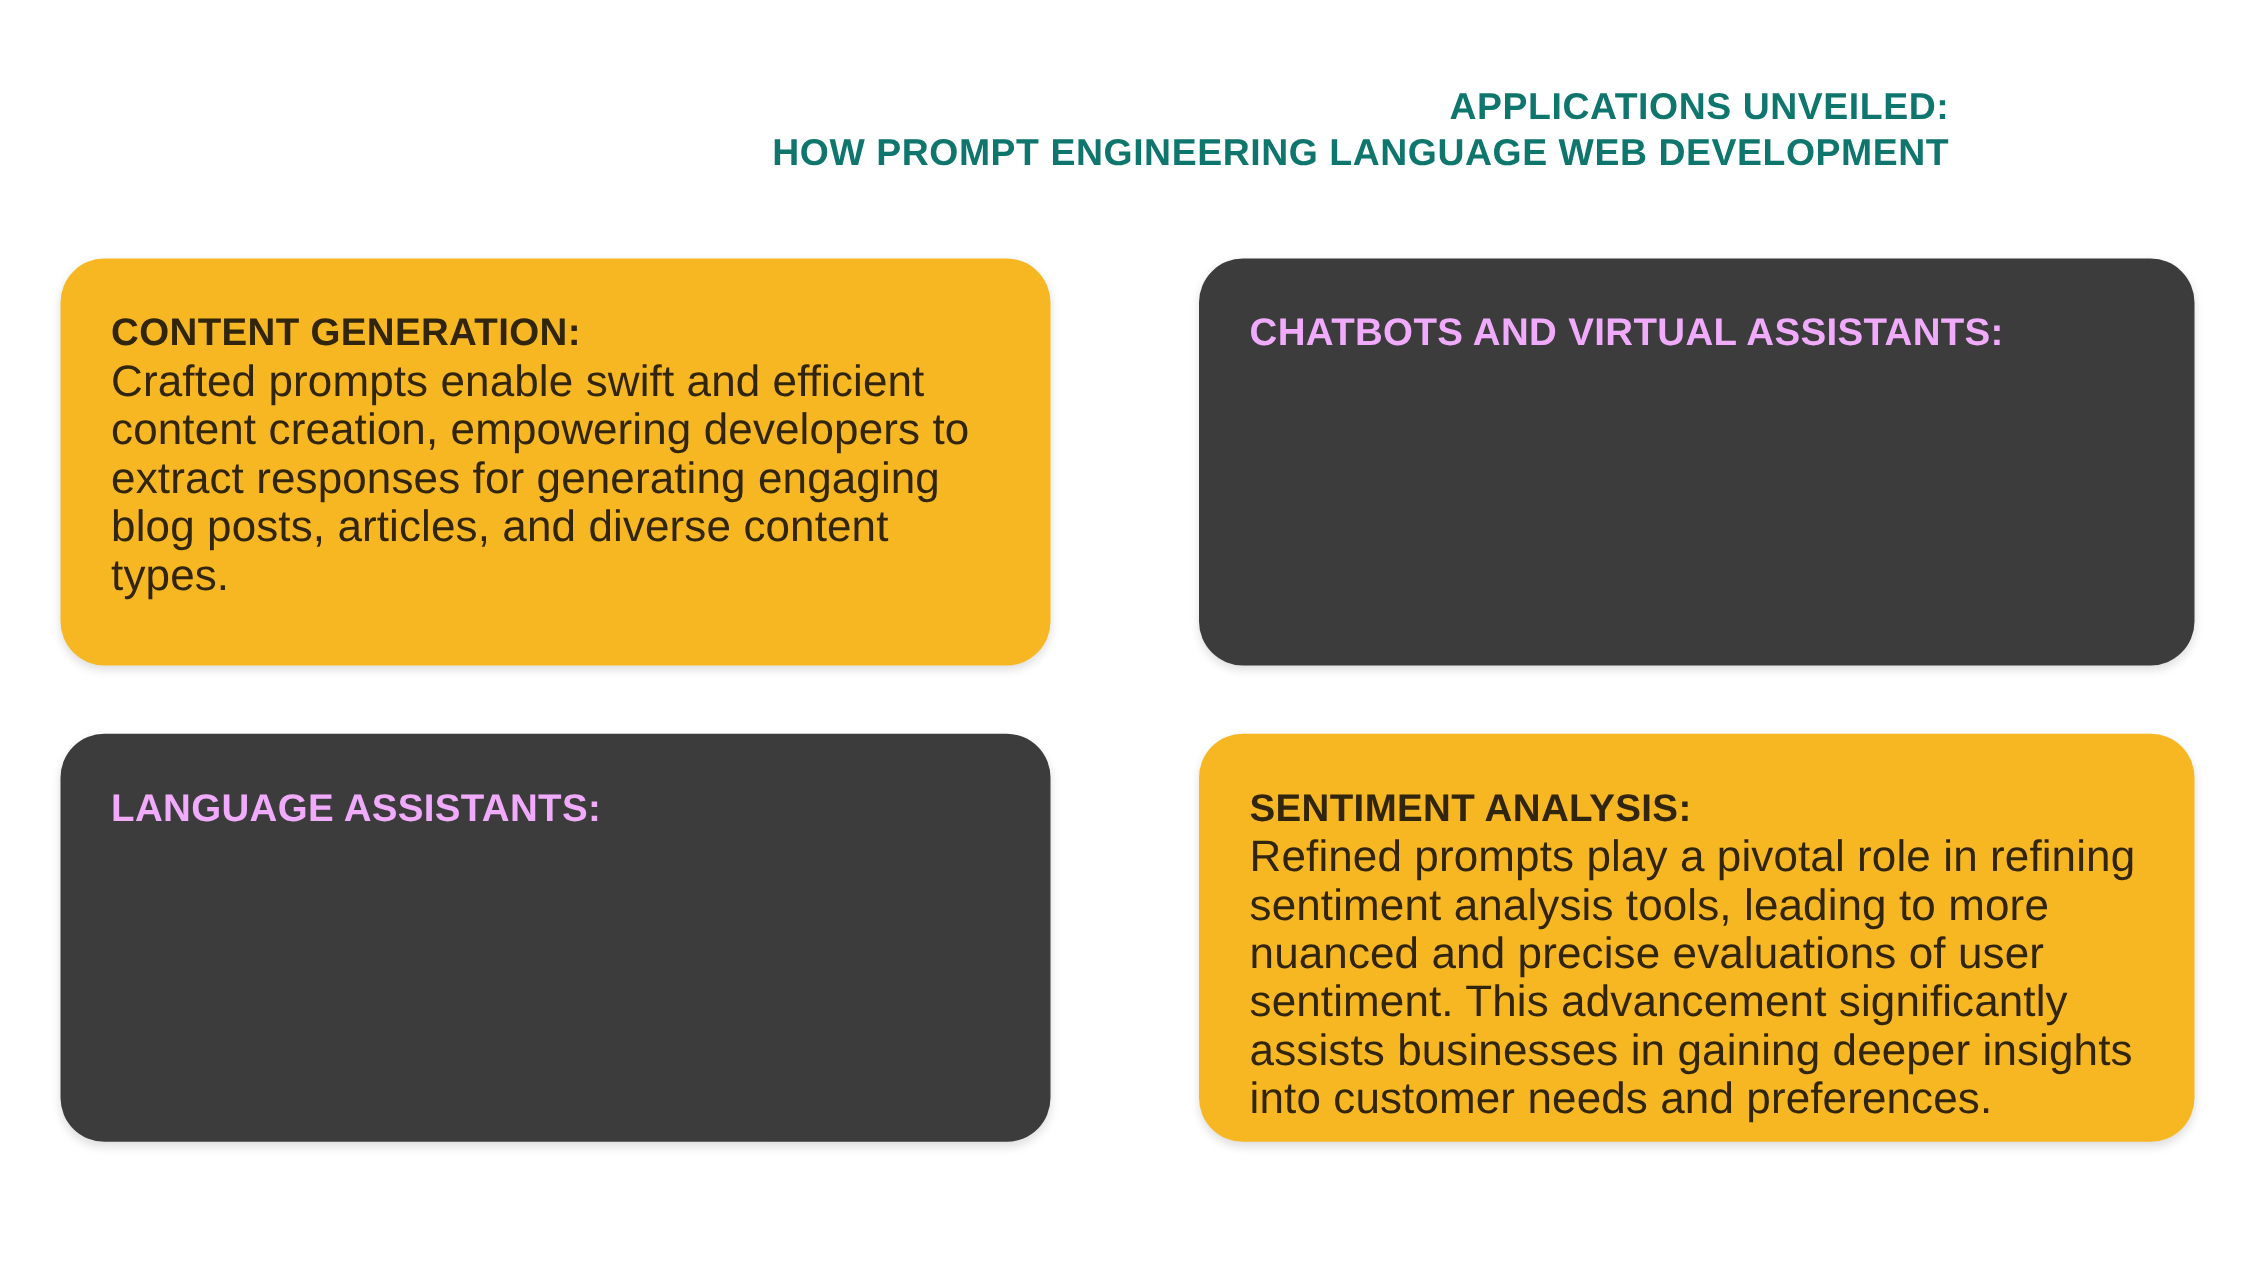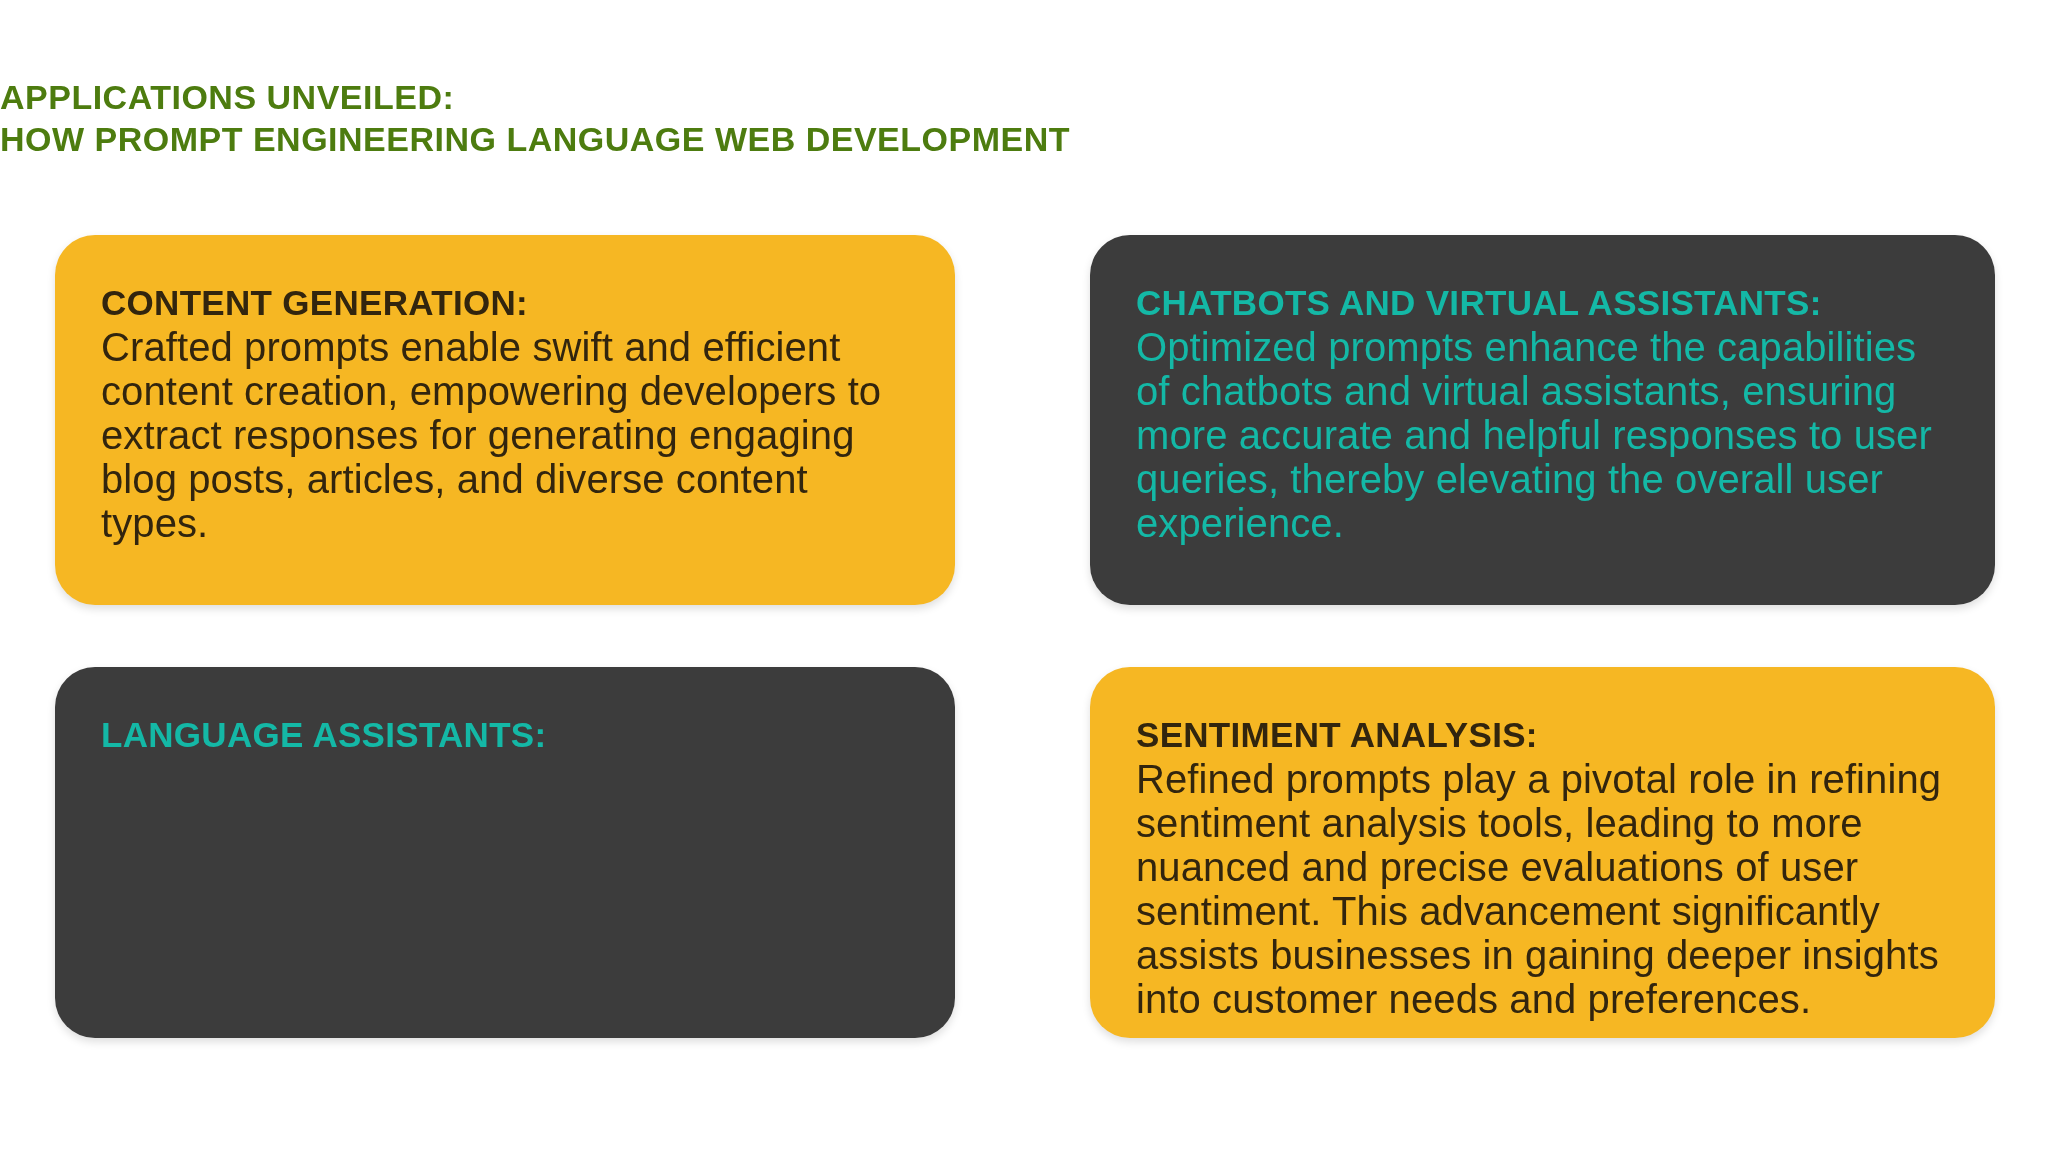--- a/index.html
+++ b/index.html
@@ -13,22 +13,22 @@
     width: 2048px;
     height: 1152px;
     background: #ffffff;
     overflow: hidden;
   }
   .title {
     position: absolute;
     top: 76px;
     left: 0;
     width: 1772px;
-    text-align: left;
-    color: #4d7c0f;
+    text-align: right;
+    color: #0f766e;
     font-size: 34px;
     font-weight: 700;
     line-height: 42px;
     letter-spacing: 0.5px;
   }
   .cards-grid {
     position: absolute;
     left: 55px;
     top: 235px;
     display: grid;
@@ -42,21 +42,21 @@
     padding: 46px 48px 0 46px;
     box-sizing: border-box;
     box-shadow: 0 4px 9px rgba(0,0,0,0.13);
   }
   .card.yellow {
     background: #f6b723;
     color: #32250e;
   }
   .card.dark {
     background: #3c3c3c;
-    color: #14b8a6;
+    color: #f0abfc;
   }
   .card-heading {
     font-size: 35px;
     font-weight: 700;
     line-height: 44px;
     letter-spacing: 0.3px;
   }
   .card-body {
     font-size: 40px;
     font-weight: 400;
@@ -76,21 +76,20 @@
 
   <div class="cards-grid">
 
     <div class="card yellow">
       <div class="card-heading">CONTENT GENERATION:</div>
       <div class="card-body">Crafted prompts enable swift and efficient content creation, empowering developers to extract responses for generating engaging blog posts, articles, and diverse content types.</div>
     </div>
 
     <div class="card dark">
       <div class="card-heading">CHATBOTS AND VIRTUAL ASSISTANTS:</div>
-      <div class="card-body">Optimized prompts enhance the capabilities of chatbots and virtual assistants, ensuring more accurate and helpful responses to user queries, thereby elevating the overall user experience.</div>
     </div>
 
     <div class="card dark">
       <div class="card-heading">LANGUAGE ASSISTANTS:</div>
     </div>
 
     <div class="card yellow">
       <div class="card-heading">SENTIMENT ANALYSIS:</div>
       <div class="card-body">Refined prompts play a pivotal role in refining sentiment analysis tools, leading to more nuanced and precise evaluations of user sentiment. This advancement significantly assists businesses in gaining deeper insights into customer needs and preferences.</div>
     </div>

